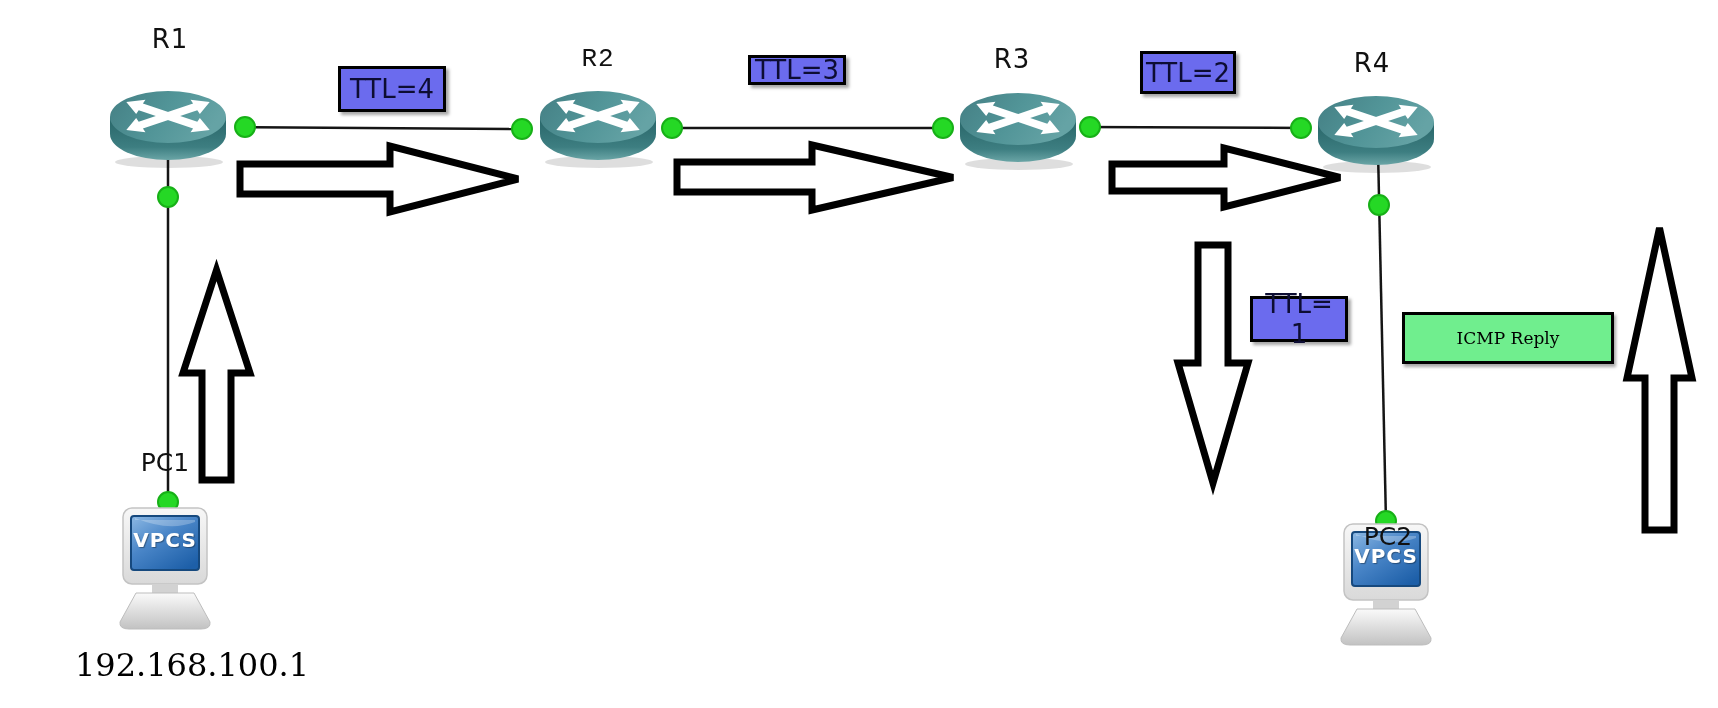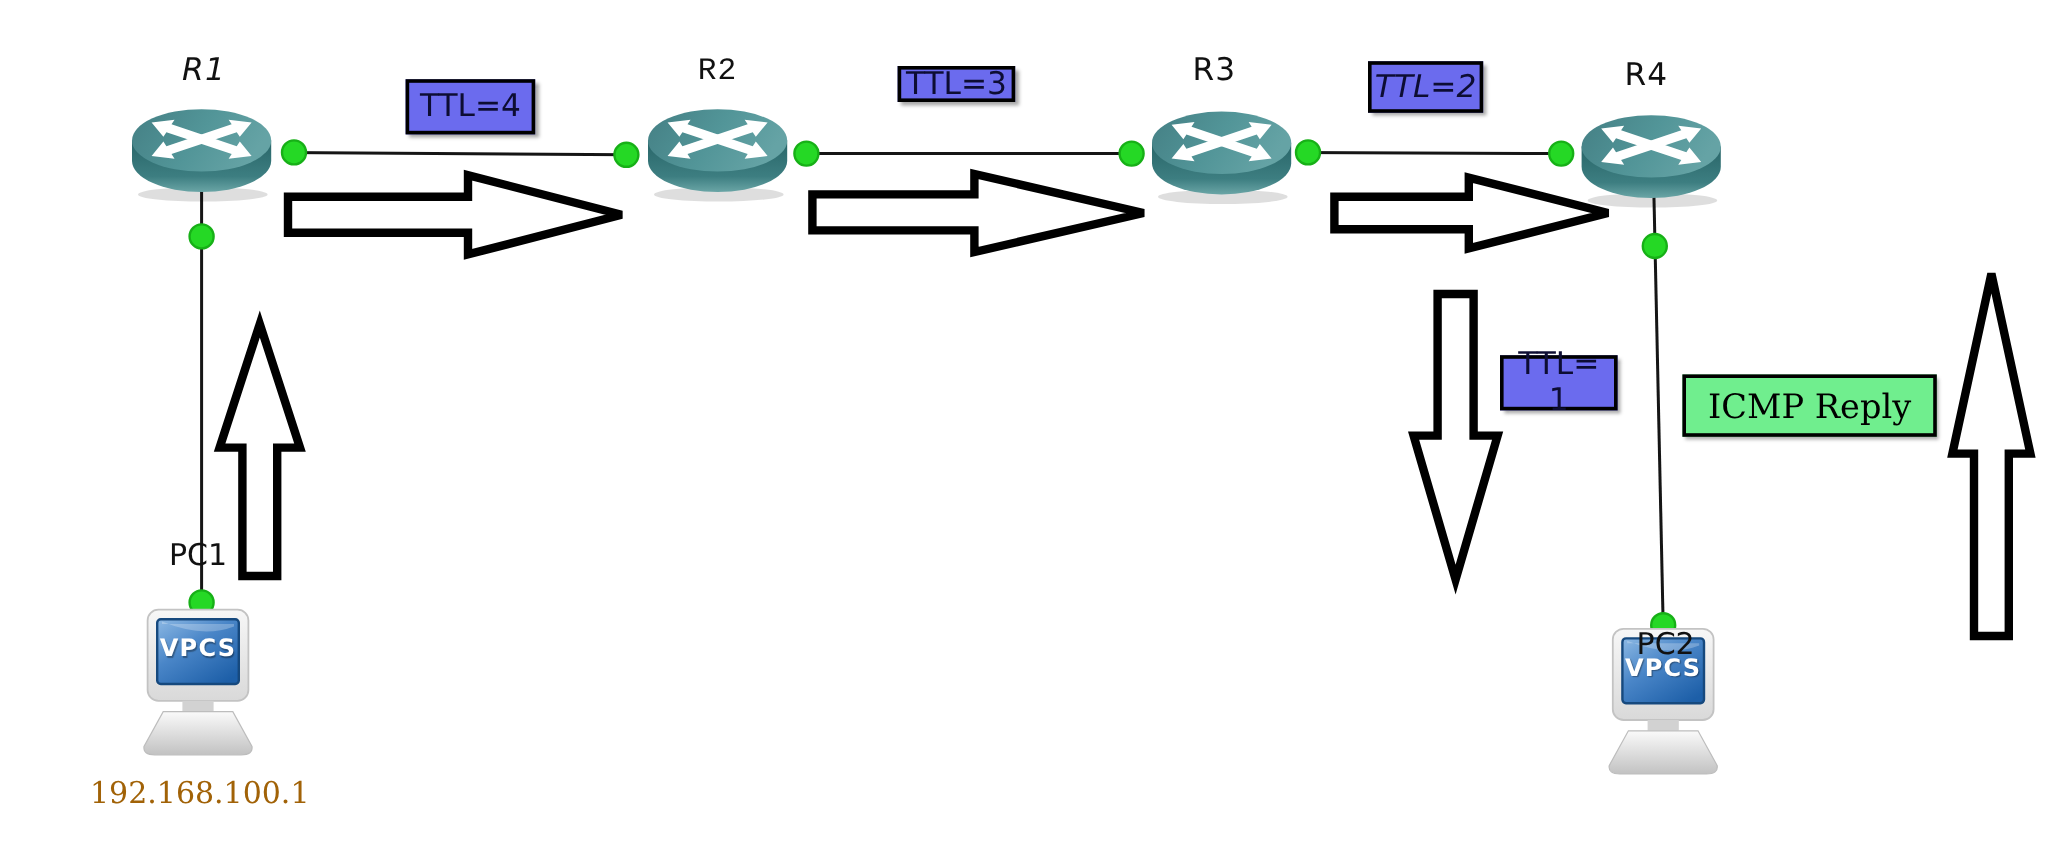--- a/index.html
+++ b/index.html
@@ -13,32 +13,32 @@
   .node-label{
     position:absolute;width:90px;text-align:center;
     font-size:26px;color:#111;letter-spacing:1px;
   }
   .pc-label{
     position:absolute;width:80px;text-align:center;
     font-size:25px;color:#111;
   }
   .ip-label{
     position:absolute;text-align:center;
-    font-family:"DejaVu Serif",serif;font-size:25px;color:#a16207;
+    font-family:"DejaVu Serif",serif;font-size:32px;color:#000000;
   }
   .ttl-box{
     position:absolute;display:flex;align-items:center;justify-content:center;
     background:#6b6bee;border:3px solid #000;color:#0d0d33;
     font-size:26px;box-shadow:3px 3px 3px rgba(0,0,0,0.35);
     box-sizing:border-box;
   }
   .icmp-box{
     position:absolute;display:flex;align-items:center;justify-content:center;
     background:#70ee8e;border:3px solid #000;color:#000;
-    font-family:"DejaVu Serif",serif;font-size:28px;
+    font-family:"DejaVu Serif",serif;font-size:17px;
     box-shadow:2px 3px 3px rgba(0,0,0,0.35);box-sizing:border-box;
   }
   .block-arrow polygon{fill:#ffffff;stroke:#000000;stroke-width:7;stroke-linejoin:miter;}
   .link-line{stroke:#151515;stroke-width:2.5;}
   .port-dot{fill:#25d825;stroke:#17b017;stroke-width:2;}
   .vpcs-text{
     position:absolute;left:0;width:100%;text-align:center;
     color:#ffffff;font-weight:bold;font-size:20px;letter-spacing:1px;
     text-shadow:1px 1px 1px rgba(0,0,0,0.35);
   }
@@ -127,21 +127,21 @@
     <svg width="130" height="84" viewBox="0 0 130 84">
         <use href="#router-glyph"></use>
       </svg>
   </div>
   <div class="abs" style="left:1311px;top:89px;width:130px;height:84px;">
     <svg width="130" height="84" viewBox="0 0 130 84">
         <use href="#router-glyph"></use>
       </svg>
   </div>
 
-  <div class="node-label" style="left:125px;top:44px;font-style:italic;">R1</div>
+  <div class="node-label" style="left:125px;top:24px;">R1</div>
   <div class="node-label" style="left:553px;top:44px;font-family:Liberation Mono, monospace;">R2</div>
   <div class="node-label" style="left:967px;top:44px;">R3</div>
   <div class="node-label" style="left:1327px;top:48px;">R4</div>
 
   <div class="abs" style="left:105px;top:500px;width:120px;height:138px;">
     <svg width="120" height="135" viewBox="0 0 120 135">
         <use href="#pc-glyph"></use>
       </svg>
     <div class="vpcs-text" style="top:28px;">VPCS</div>
   </div>
@@ -156,21 +156,21 @@
   <div class="pc-label" style="left:1348px;top:492px;margin-top:30px;">PC2</div>
 
   <div class="ip-label" style="left:75px;top:646px;width:180px;">192.168.100.1</div>
 
   <div class="ttl-box" style="left:338px;top:66px;width:108px;height:46px;">
     <span>TTL=4</span>
   </div>
   <div class="ttl-box" style="left:748px;top:55px;width:98px;height:30px;">
     <span>TTL=3</span>
   </div>
-  <div class="ttl-box" style="left:1140px;top:51px;width:96px;height:43px;font-style:italic;">
+  <div class="ttl-box" style="left:1140px;top:51px;width:96px;height:43px;">
     <span>TTL=2</span>
   </div>
   <div class="ttl-box" style="left:1250px;top:296px;width:98px;height:46px;text-align:center;">
     <span>TTL= 1</span>
   </div>
 
   <div class="icmp-box" style="left:1402px;top:312px;width:212px;height:52px;">
     <span>ICMP Reply</span>
   </div>
 

